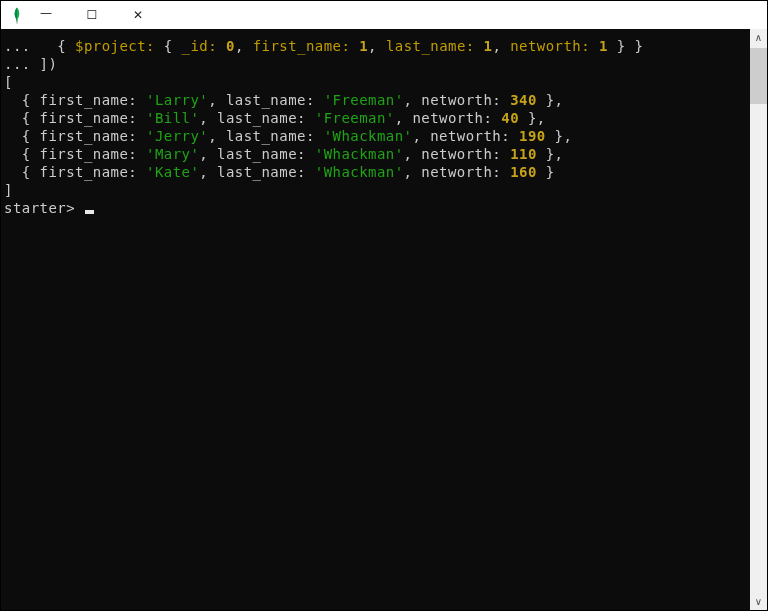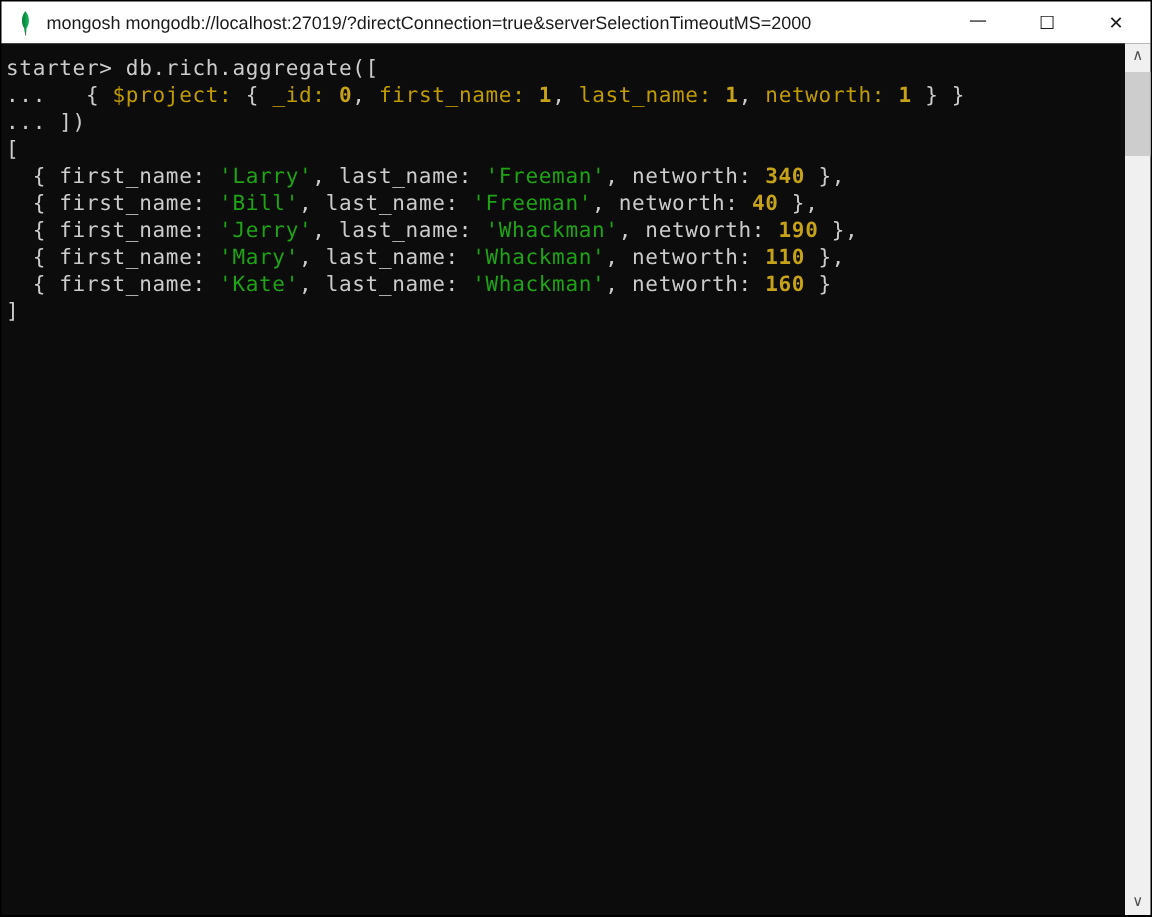--- a/index.html
+++ b/index.html
@@ -67,46 +67,45 @@
 <div class="window">
 
   <div class="titlebar">
     <div class="app-icon">
       <svg width="12" height="17" viewBox="0 0 12 17">
         <path d="M6 0.5 C8.6 3.6 9.2 8.2 6.7 11.9 L6.45 14.6 L5.55 14.6 L5.3 11.9 C2.8 8.2 3.4 3.6 6 0.5 Z" fill="#10aa50"></path>
         <path d="M6 0.5 L6 14.6 L5.55 14.6 L5.3 11.9 C2.8 8.2 3.4 3.6 6 0.5 Z" fill="#0d8a41"></path>
         <rect x="5.7" y="14.2" width="0.7" height="2.4" fill="#5d6c57"></rect>
       </svg>
     </div>
-    <div class="title-text">mongosh mongodb://localhost:27019/?directConnection=true&amp;serverSelectionTimeoutMS=2000</div>
     <div class="win-controls">
       <div class="win-btn minimize">
           <span>—</span>
         </div>
       <div class="win-btn maximize">
           <span>☐</span>
         </div>
       <div class="win-btn close">
           <span>✕</span>
         </div>
     </div>
   </div>
 
   <div class="terminal">
     <div>
-        <div class="term-line"><span class="seg-fg">starter&gt; db.rich.aggregate([</span></div>
         <div class="term-line"><span class="seg-fg">...   { </span><span class="seg-key">$project:</span><span class="seg-fg"> { </span><span class="seg-key">_id:</span><span class="seg-fg"> </span><span class="seg-num">0</span><span class="seg-fg">, </span><span class="seg-key">first_name:</span><span class="seg-fg"> </span><span class="seg-num">1</span><span class="seg-fg">, </span><span class="seg-key">last_name:</span><span class="seg-fg"> </span><span class="seg-num">1</span><span class="seg-fg">, </span><span class="seg-key">networth:</span><span class="seg-fg"> </span><span class="seg-num">1</span><span class="seg-fg"> } }</span></div>
         <div class="term-line"><span class="seg-fg">... ])</span></div>
         <div class="term-line"><span class="seg-fg">[</span></div>
         <div class="term-line"><span class="seg-fg">  { first_name: </span><span class="seg-str">'Larry'</span><span class="seg-fg">, last_name: </span><span class="seg-str">'Freeman'</span><span class="seg-fg">, networth: </span><span class="seg-num">340</span><span class="seg-fg"> },</span></div>
         <div class="term-line"><span class="seg-fg">  { first_name: </span><span class="seg-str">'Bill'</span><span class="seg-fg">, last_name: </span><span class="seg-str">'Freeman'</span><span class="seg-fg">, networth: </span><span class="seg-num">40</span><span class="seg-fg"> },</span></div>
         <div class="term-line"><span class="seg-fg">  { first_name: </span><span class="seg-str">'Jerry'</span><span class="seg-fg">, last_name: </span><span class="seg-str">'Whackman'</span><span class="seg-fg">, networth: </span><span class="seg-num">190</span><span class="seg-fg"> },</span></div>
         <div class="term-line"><span class="seg-fg">  { first_name: </span><span class="seg-str">'Mary'</span><span class="seg-fg">, last_name: </span><span class="seg-str">'Whackman'</span><span class="seg-fg">, networth: </span><span class="seg-num">110</span><span class="seg-fg"> },</span></div>
         <div class="term-line"><span class="seg-fg">  { first_name: </span><span class="seg-str">'Kate'</span><span class="seg-fg">, last_name: </span><span class="seg-str">'Whackman'</span><span class="seg-fg">, networth: </span><span class="seg-num">160</span><span class="seg-fg"> }</span></div>
         <div class="term-line"><span class="seg-fg">]</span></div>
+        <div class="term-line"><span class="seg-fg">starter&gt; </span><span class="cursor"></span></div>
       </div>
   </div>
 
   <div class="scrollbar">
     <div class="scroll-btn up">
         <span>∧</span>
       </div>
     <div class="scroll-thumb"></div>
     <div class="scroll-btn down">
         <span>∨</span>

